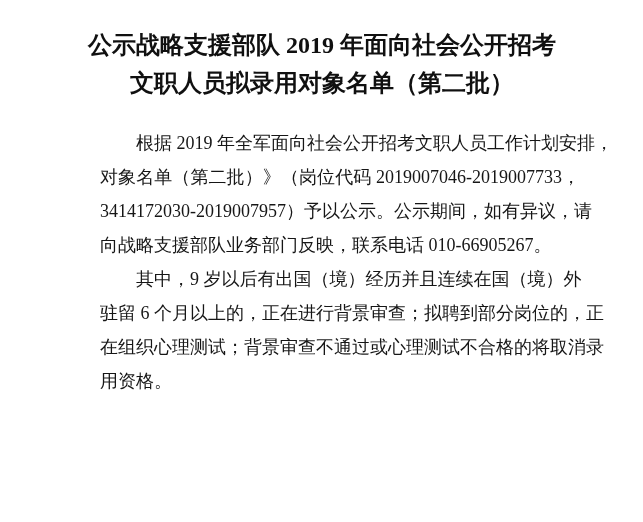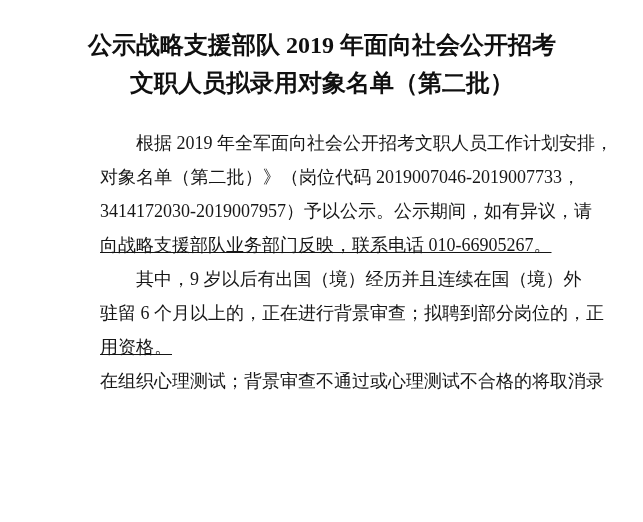--- a/index.html
+++ b/index.html
@@ -36,21 +36,21 @@
   .line {
     font-size: 18px;
     line-height: 34px;
     white-space: nowrap;
     text-align: justify;
     text-align-last: justify;
     color: #161616;
     margin-left: 36px;
   }
   .line.first { text-indent: 2em; }
-  .line.last  { text-align-last: left; text-decoration: underline; }
+  .line.last  { text-align-last: left; }
 
   .attachment {
     margin-top: 8px;
     padding-left: 54px;
   }
   .attachment .att-line2 { padding-left: 63px; }
 </style>
 </head>
 <body>
 
@@ -64,22 +64,22 @@
   <div class="doc-body" id="body-paragraphs">
       <div class="paragraph">
         <div class="line first">根据 2019 年全军面向社会公开招考文职人员工作计划安排，</div>
         <div class="line">对象名单（第二批）》（岗位代码 2019007046-2019007733，</div>
         <div class="line">3414172030-2019007957）予以公示。公示期间，如有异议，请</div>
         <div class="line last">向战略支援部队业务部门反映，联系电话 010-66905267。</div>
       </div>
       <div class="paragraph">
         <div class="line first">其中，9 岁以后有出国（境）经历并且连续在国（境）外</div>
         <div class="line">驻留 6 个月以上的，正在进行背景审查；拟聘到部分岗位的，正</div>
+        <div class="line">在组织心理测试；背景审查不通过或心理测试不合格的将取消录</div>
         <div class="line last">用资格。</div>
-        <div class="line">在组织心理测试；背景审查不通过或心理测试不合格的将取消录</div>
       </div>
     </div>
 
   <div class="attachment">
     <div class="line last att-line2">个月以上的（第二批）</div>
   </div>
 
 </div>
 
 </body></html>

